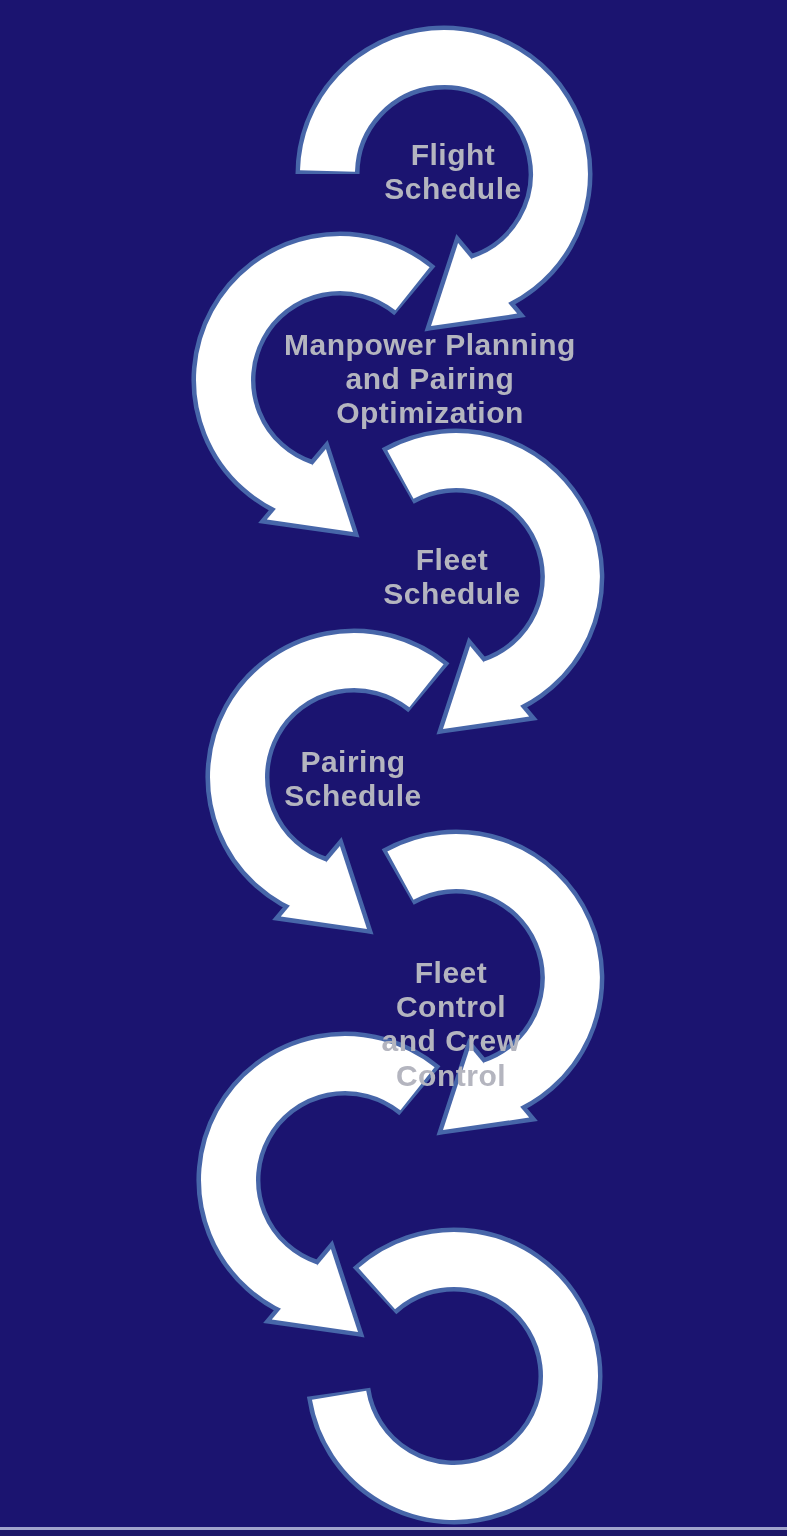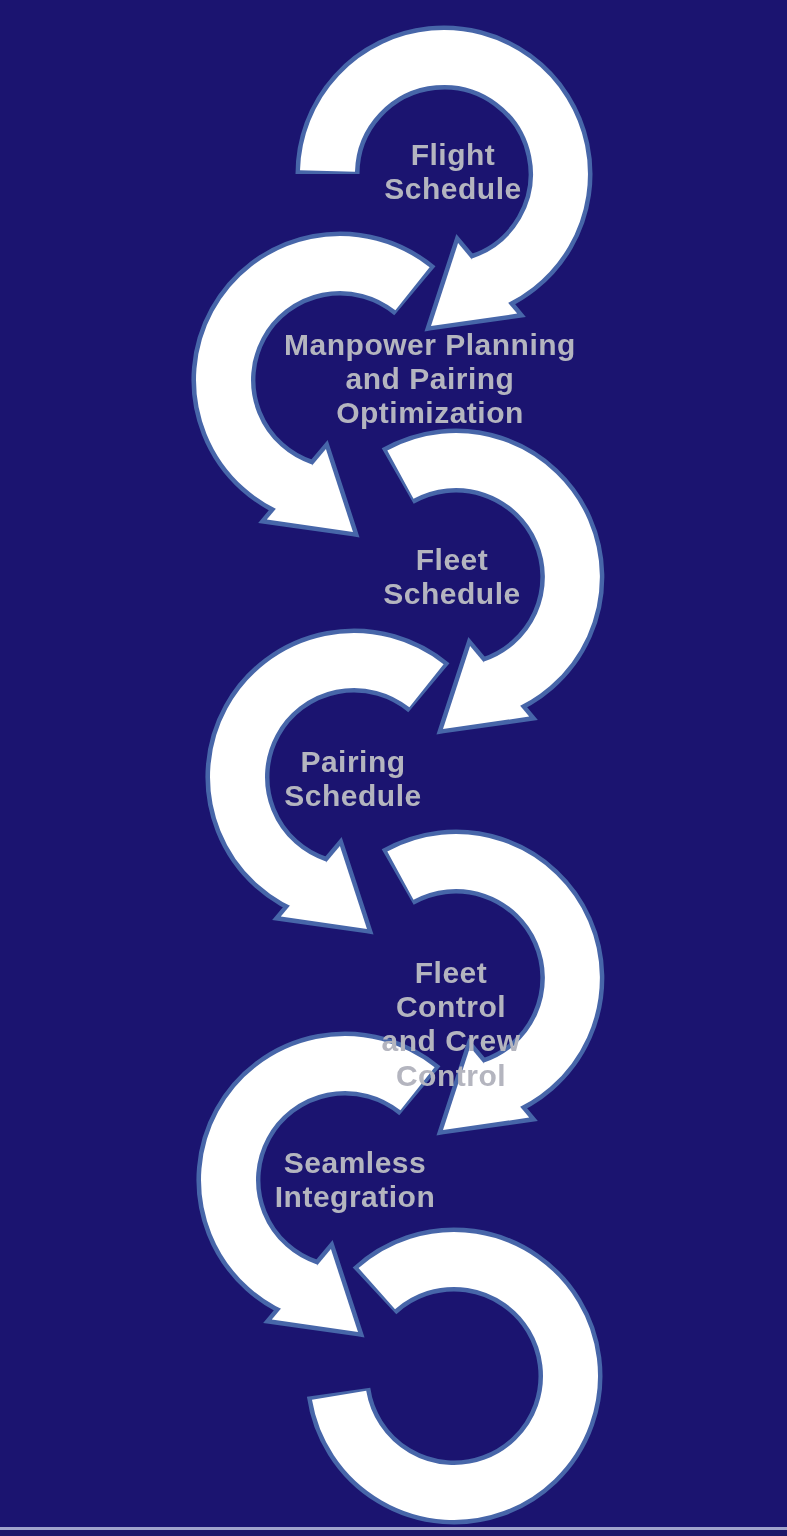--- a/index.html
+++ b/index.html
@@ -87,18 +87,16 @@
 and Pairing
 Optimization</div>
   <div class="stage-label" style="left:452px;top:577px">Fleet
 Schedule</div>
   <div class="stage-label" style="left:353px;top:779px">Pairing
 Schedule</div>
   <div class="stage-label" style="left:451px;top:1024px">Fleet
 Control
 and Crew
 Control</div>
-  <div class="stage-label" style="left:355px;top:1180px">Seamless
-Integration</div>
 
   <div class="footer-line"></div>
   <div class="footer-strip"></div>
 </div>
 
 </body></html>

